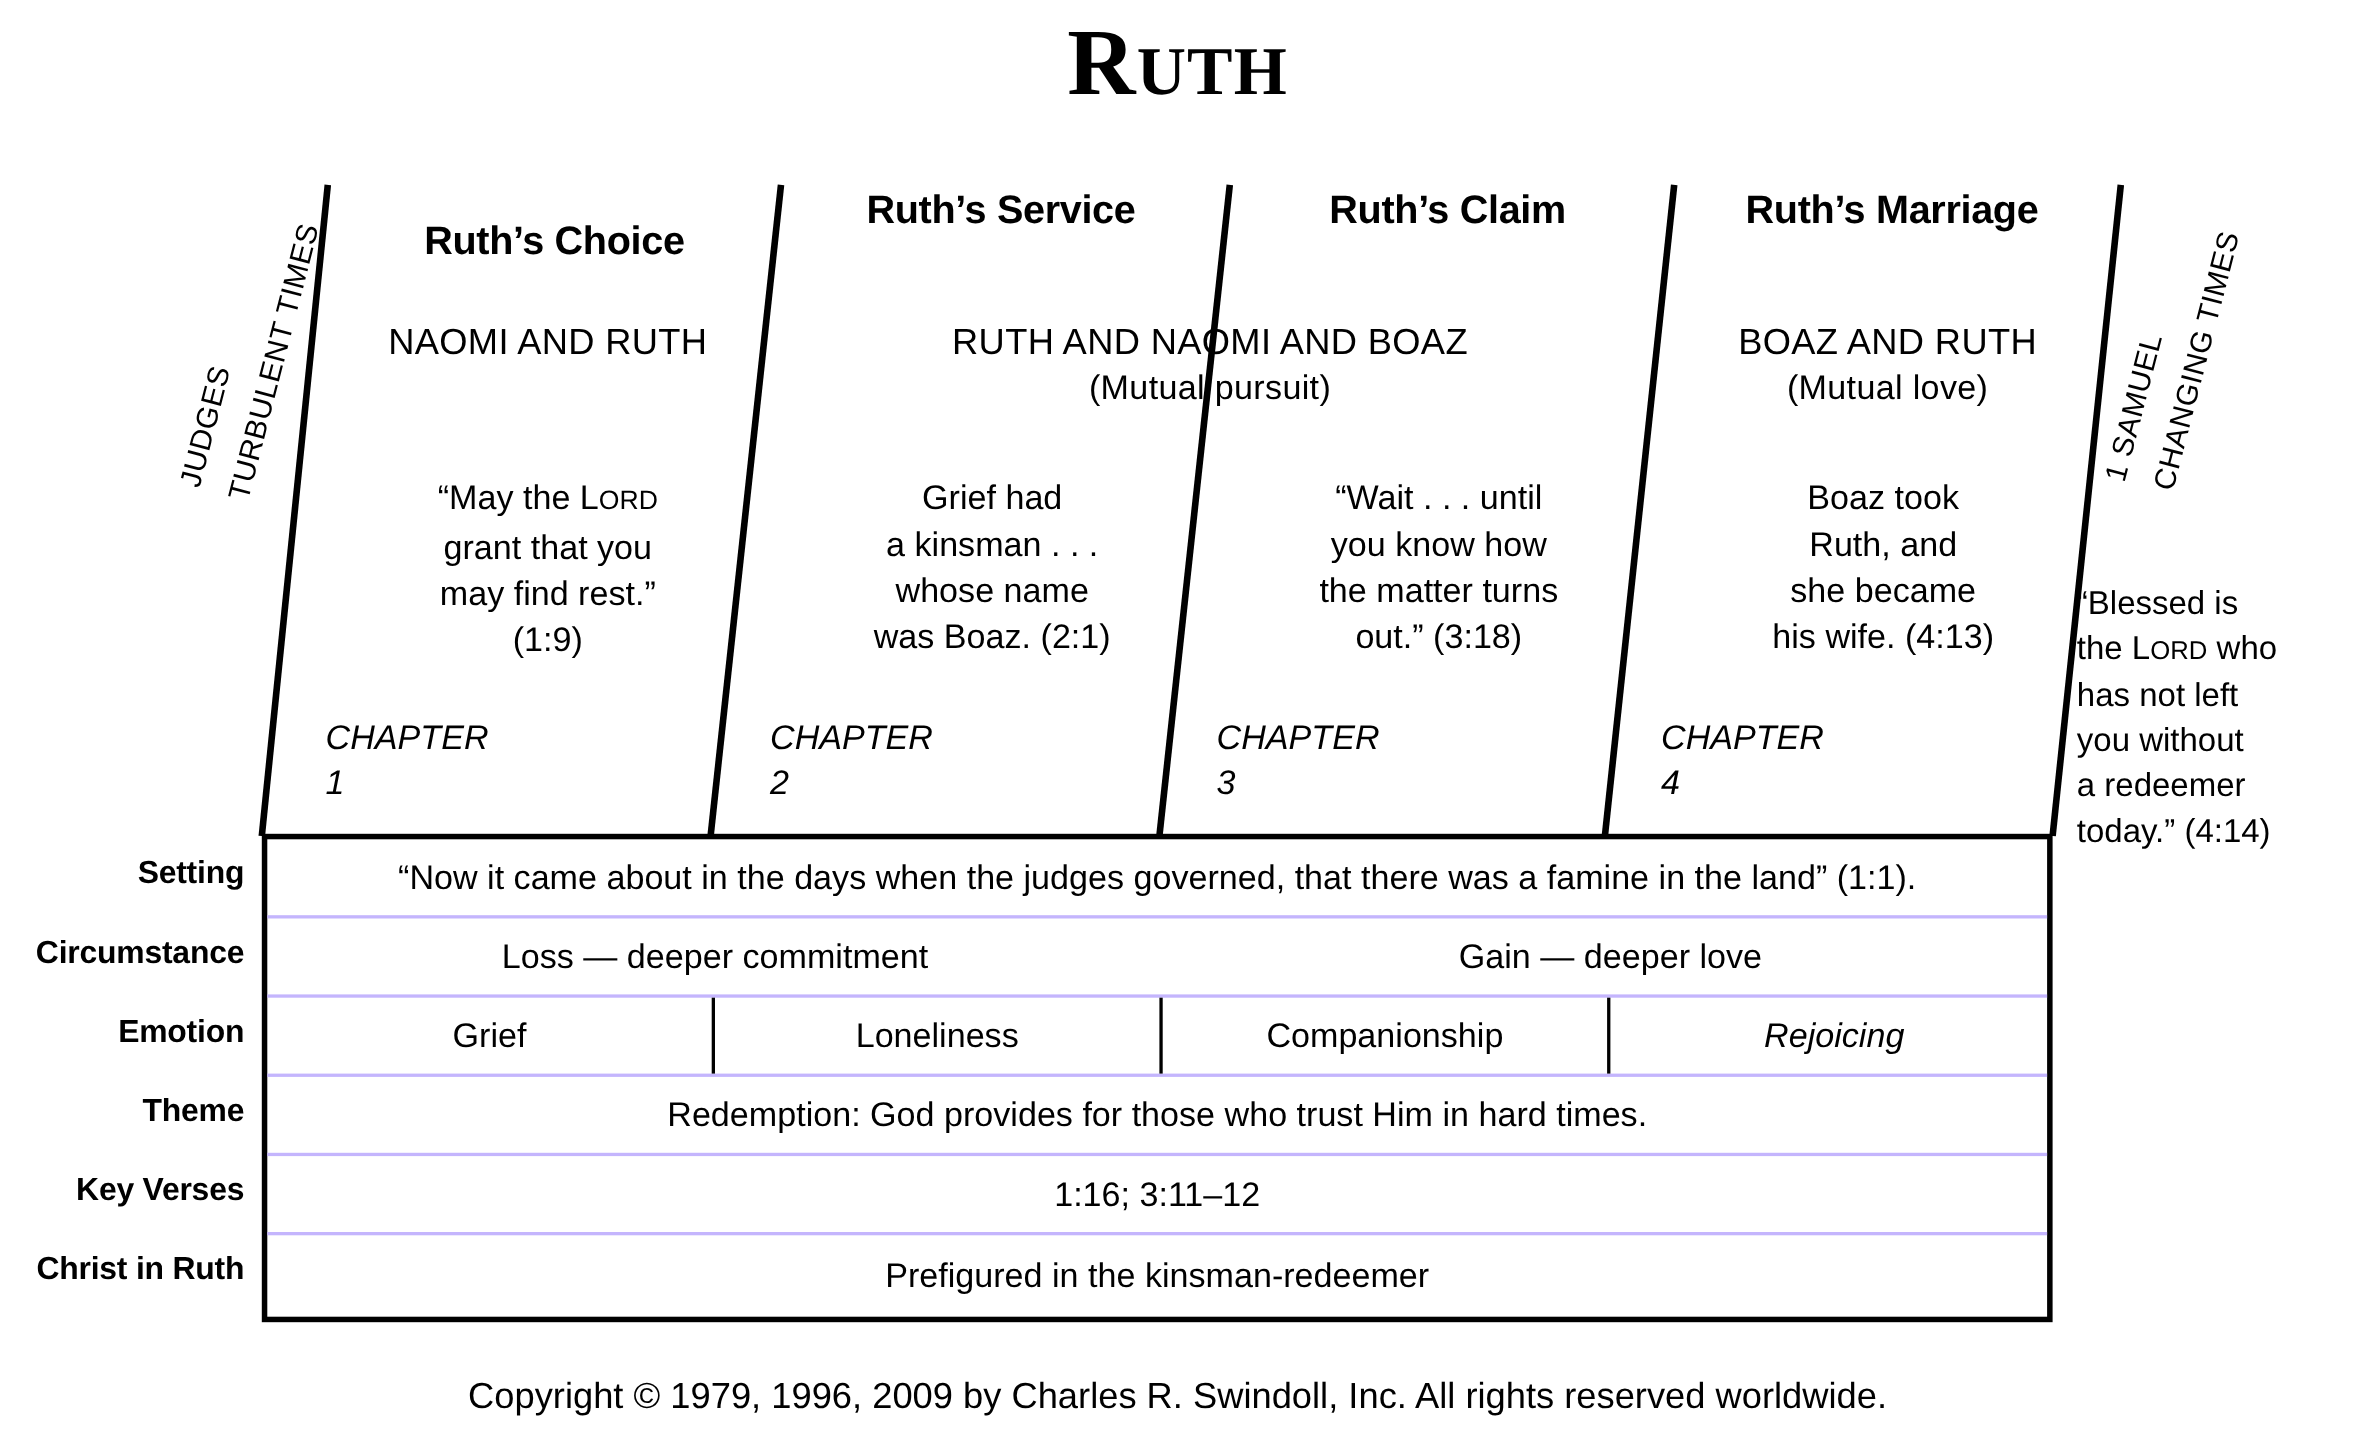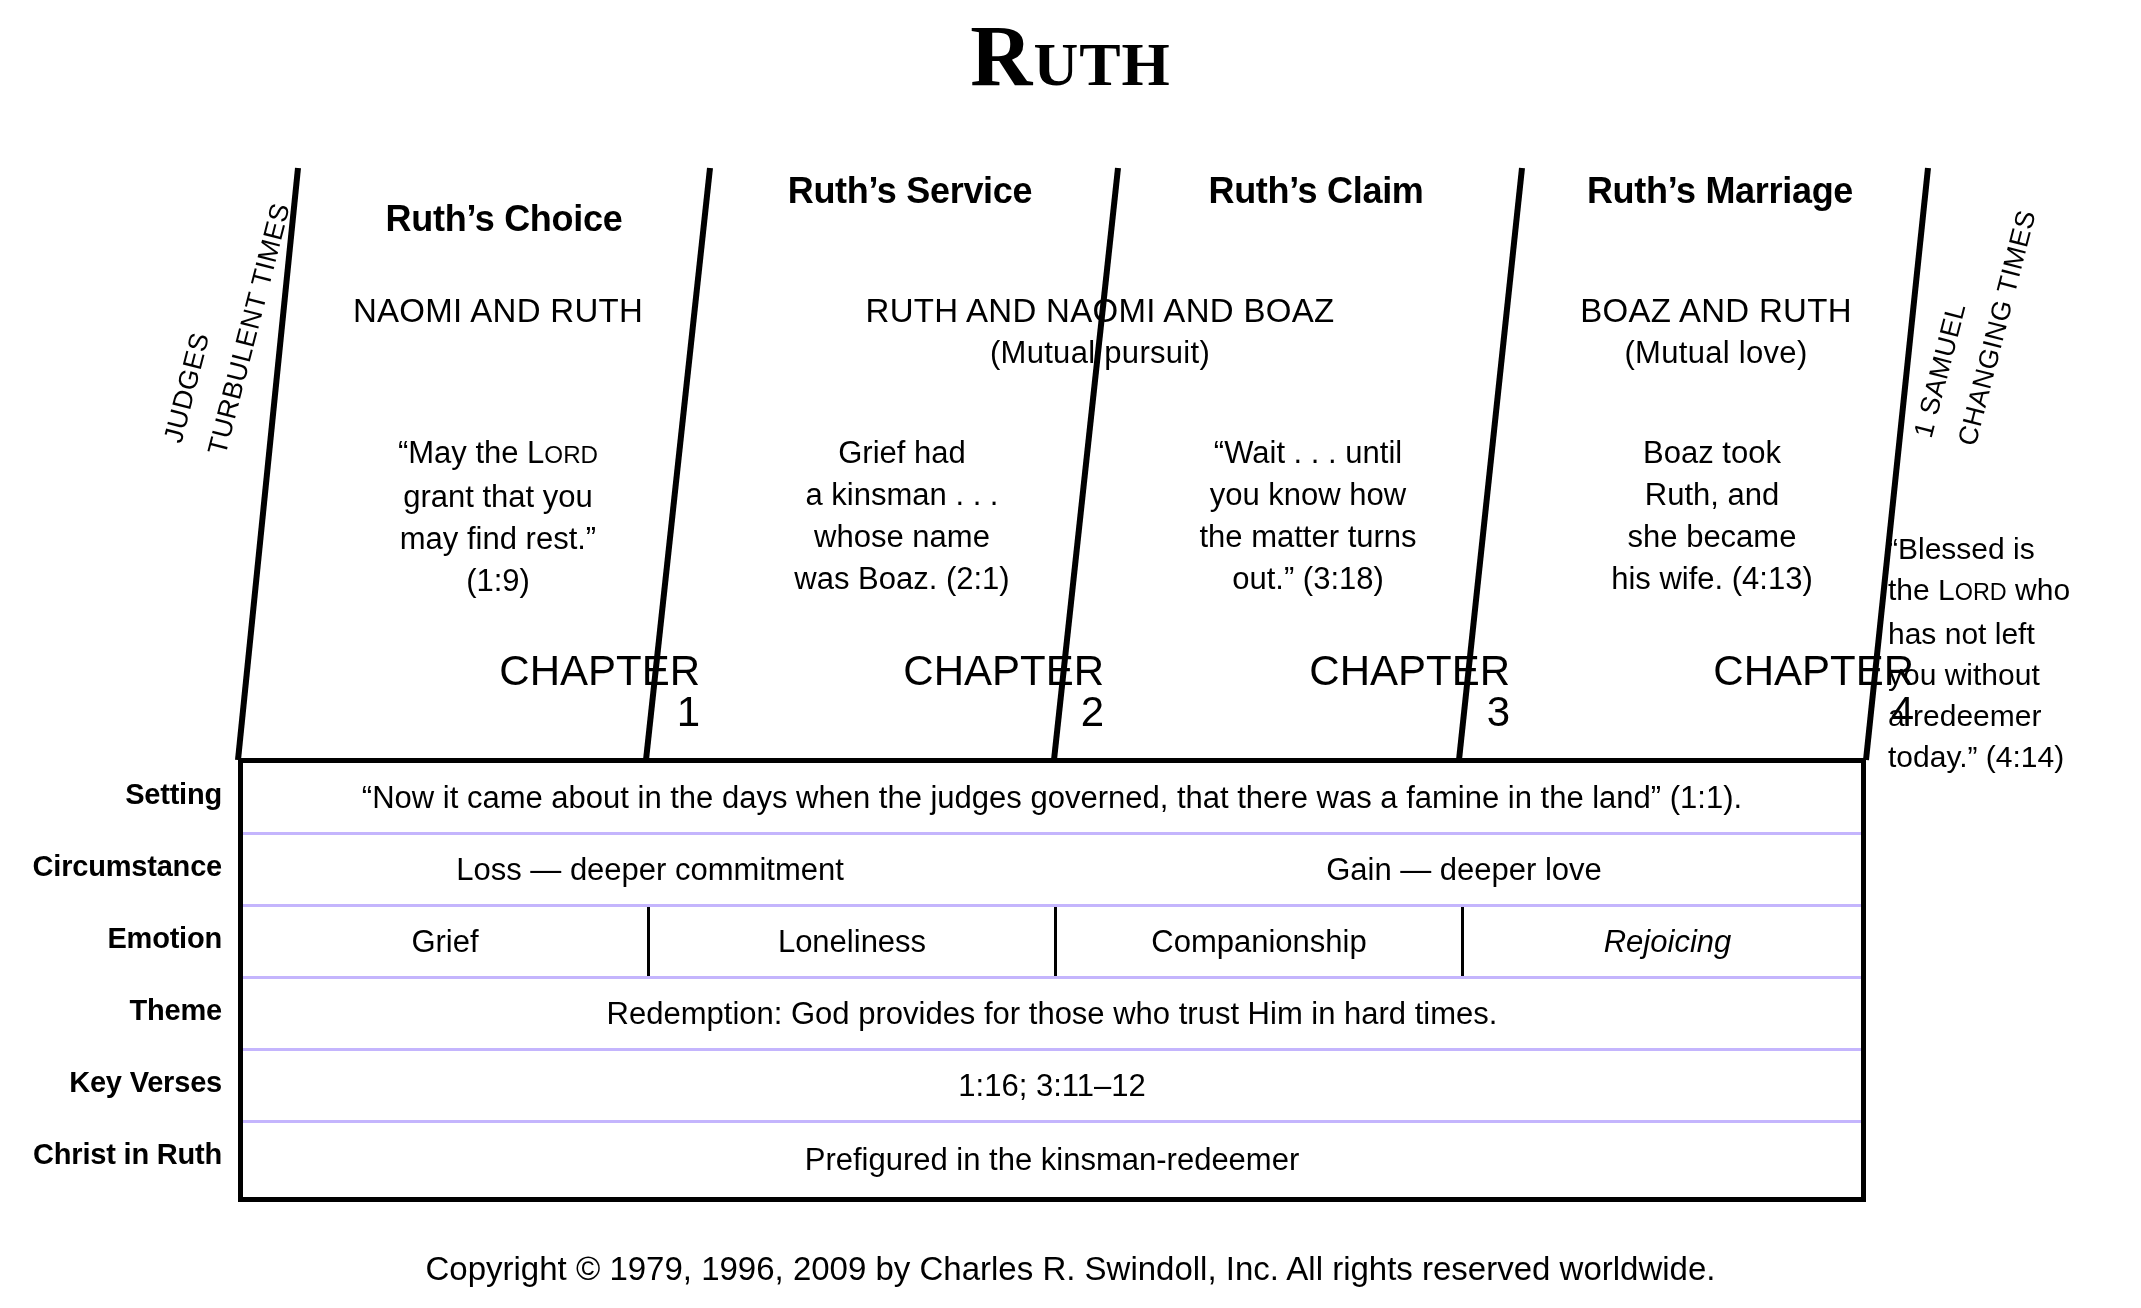--- a/index.html
+++ b/index.html
@@ -99,22 +99,23 @@
     line-height: 42px;
   }
   .quote {
     position: absolute;
     text-align: center;
     font-size: 31px;
     line-height: 42px;
   }
   .chapter {
     position: absolute;
-    text-align: right;
-    font-size: 42px;
+    text-align: left;
+    font-style: italic;
+    font-size: 31px;
     line-height: 41px;
   }
   .sc-lord { font-size: 0.78em; }
 
   .right-quote {
     position: absolute;
     left: 1888px;
     top: 528px;
     width: 245px;
     text-align: left;

